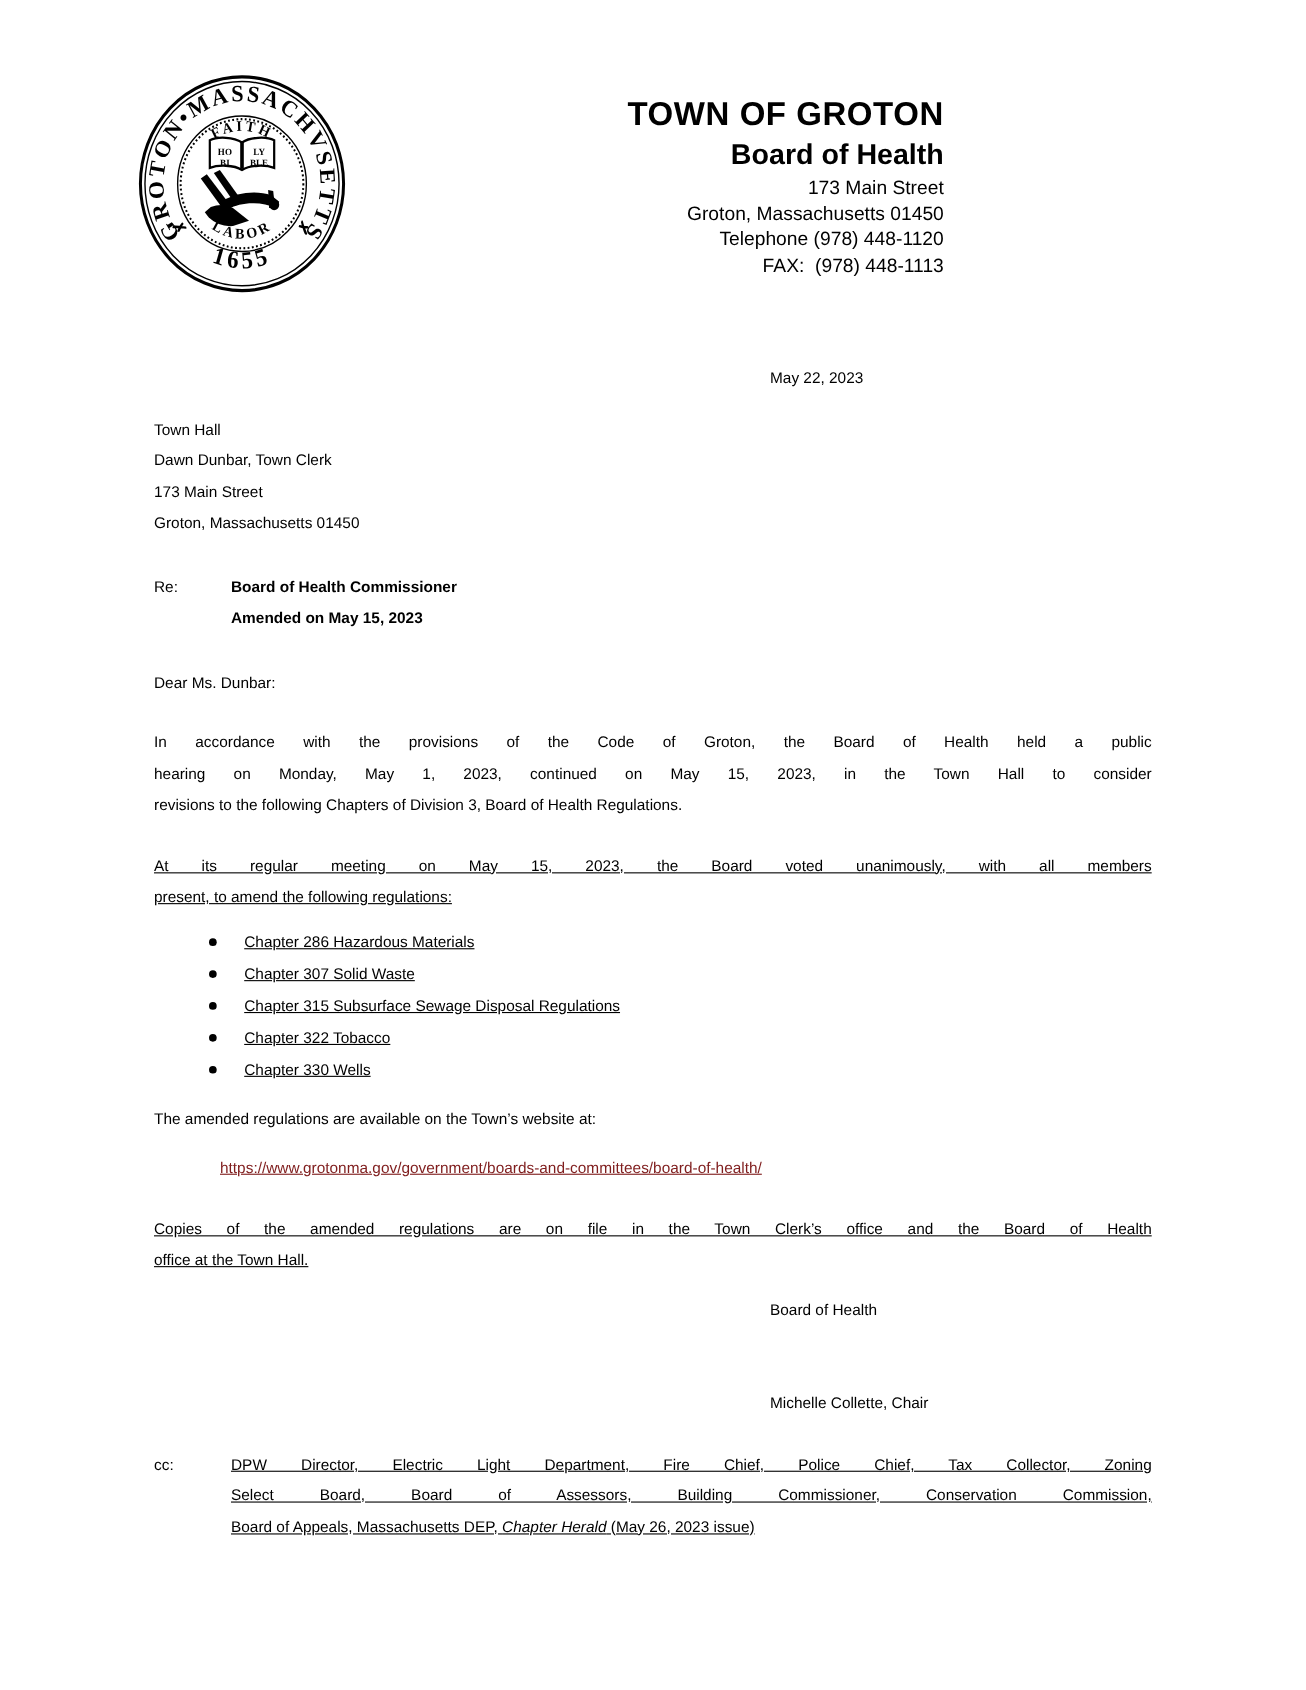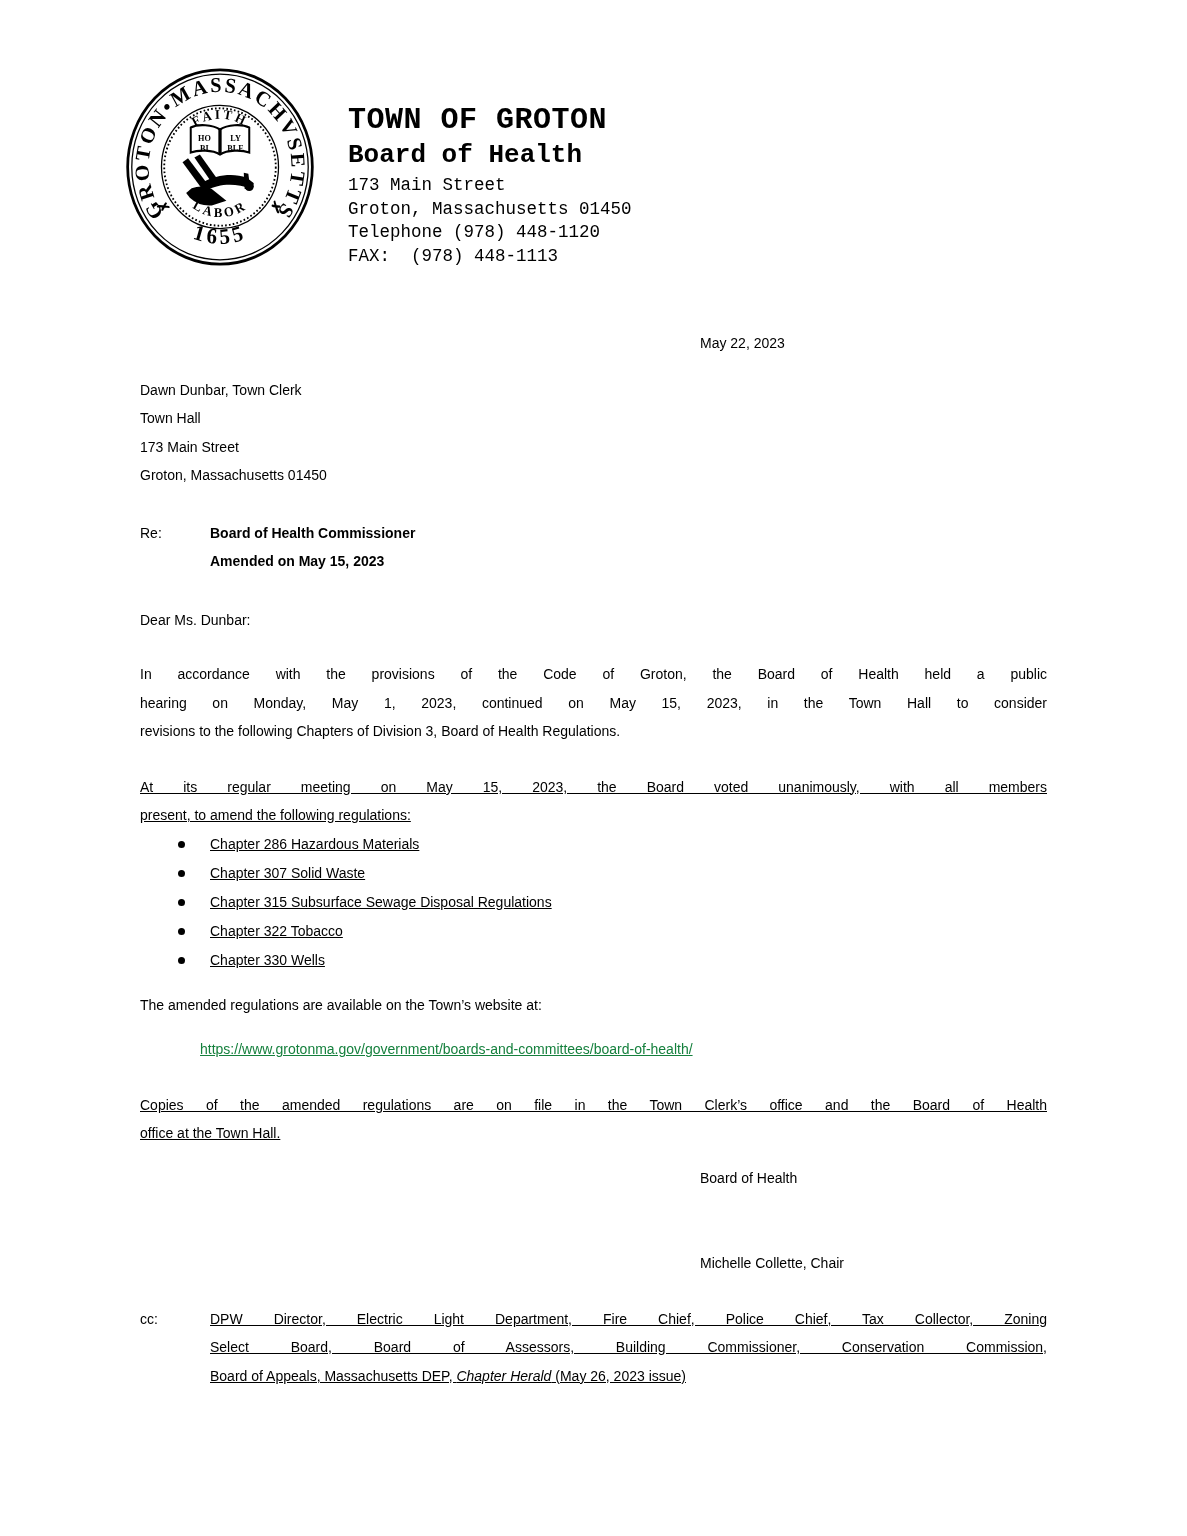--- a/index.html
+++ b/index.html
@@ -17,23 +17,23 @@
   .seal svg { display:block; }
   .seal text { fill:#000; font-family:"Liberation Serif", serif; }
   .ring-text  { font-size:22px; font-weight:bold; letter-spacing:2.5px; }
   .year-text  { font-size:23px; font-weight:bold; letter-spacing:4px; }
   .mark-text  { font-size:15px; font-weight:bold; }
   .faith-text { font-size:14px; font-weight:bold; letter-spacing:3px; }
   .labor-text { font-size:14px; font-weight:bold; letter-spacing:3px; }
   .book-text  { font-size:9px; font-weight:bold; font-family:"Liberation Sans", sans-serif; }
 
   .header-text {
-    position:absolute; left:348px; top:103px; width:510px;
-    text-align:left;
-    font-family:Liberation Mono, monospace;
+    position:absolute; left:348px; top:88px; width:510px;
+    text-align:right;
+    font-family:Liberation Sans, sans-serif;
   }
   .hdr-title { font-size:30px; font-weight:bold; letter-spacing:0.5px; line-height:34px; }
   .hdr-sub   { font-size:26px; font-weight:bold; line-height:30px; margin-top:3px; }
   .hdr-line  { font-size:17.5px; line-height:23.5px; white-space:pre-wrap; }
   .hdr-addr  { margin-top:4px; }
 
   
   .body-block {
     position:absolute; left:140px; top:329px; width:907px;
     font-size:14px; line-height:28.5px;
@@ -44,29 +44,29 @@
   .mt57 { margin-top:57px; }
 
   .jline { text-align:justify; text-align-last:justify; }
   .jlast { text-align:justify; text-align-last:left; }
 
   .labeled { position:relative; padding-left:70px; }
   .block-label { position:absolute; left:0; top:0; }
   .bold { font-weight:bold; }
   .italic { font-style:italic; }
 
-  ul.bullets { margin:0; padding:0; }
+  ul.bullets { margin:12px; padding:0; }
   ul.bullets li { list-style:none; position:relative; padding-left:70px; line-height:29px; }
   .dot {
     position:absolute; left:38px; top:11px;
     width:7px; height:7px; border-radius:50%; background:#000;
   }
 
   .link-line { padding-left:60px; }
-  a.doc-link { color:#15803d; text-decoration:underline; cursor:pointer; }
+  a.doc-link { color:#7f1d1d; text-decoration:underline; cursor:pointer; }
 
   .sig-line { padding-left:560px; }
 </style>
 </head>
 <body>
 
 <div class="page">
 
   <div class="seal">
     <svg width="192" height="202" viewBox="0 0 210 210" preserveAspectRatio="none">
@@ -130,22 +130,22 @@
     <div class="hdr-line">Groton, Massachusetts 01450</div>
     <div class="hdr-line">Telephone (978) 448-1120</div>
     <div class="hdr-line">FAX:  (978) 448-1113</div>
   </div>
 
   <div class="body-block">
 
     <div class="date-line">May 22, 2023</div>
 
     <div class="mt18">
+      <div>Town Hall</div>
       <div>Dawn Dunbar, Town Clerk</div>
-      <div>Town Hall</div>
       <div>173 Main Street</div>
       <div>Groton, Massachusetts 01450</div>
     </div>
 
     <div class="labeled mt29">
       <span class="block-label">Re:</span>
       <div class="bold">Board of Health Commissioner</div>
       <div class="bold">Amended on May 15, 2023</div>
     </div>
 

